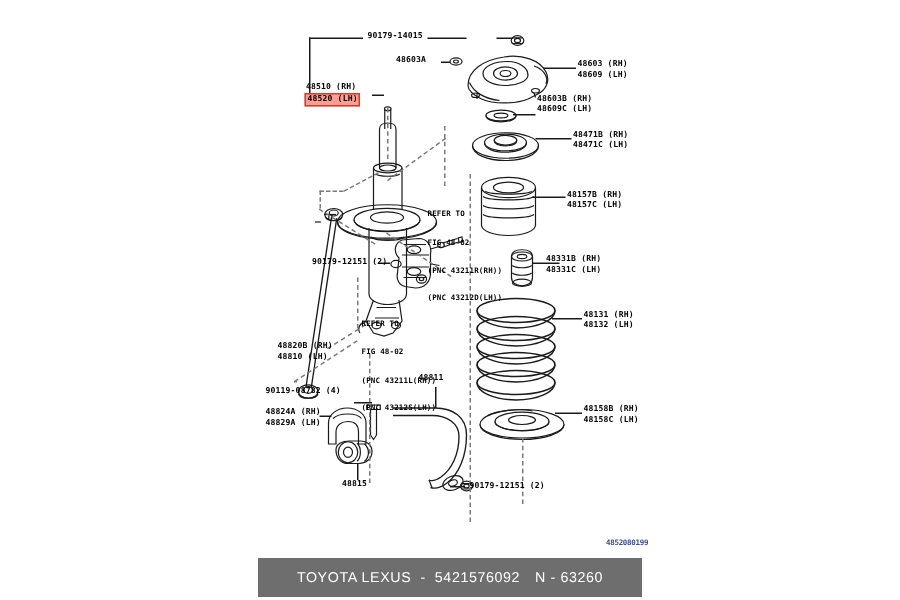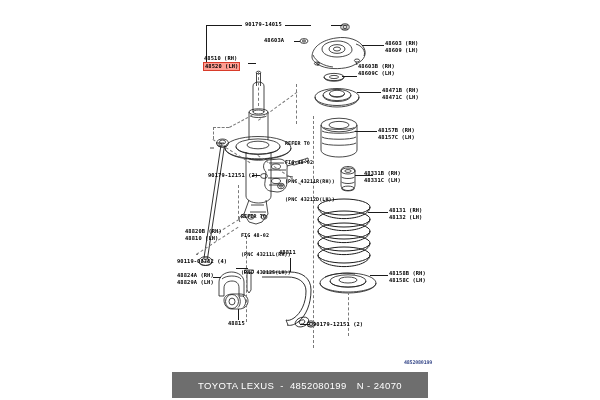--- a/index.html
+++ b/index.html
@@ -440,17 +440,17 @@
   <div class="lbl sm" style="left:241px;top:201px;">
     <div>REFER TO</div>
     <div>FIG 48-02</div>
     <div>(PNC 43211L(RH))</div>
     <div>(PNC 43212S(LH))</div>
   </div>
 
   <div id="cornercode">4852080199</div>
 
   <div id="banner">
-    <span>TOYOTA LEXUS  -  4852080199</span>
-    <span>N - 24070</span>
+    <span>TOYOTA LEXUS  -  5421576092</span>
+    <span>N - 63260</span>
   </div>
 
 </div>
 
 </body></html>

